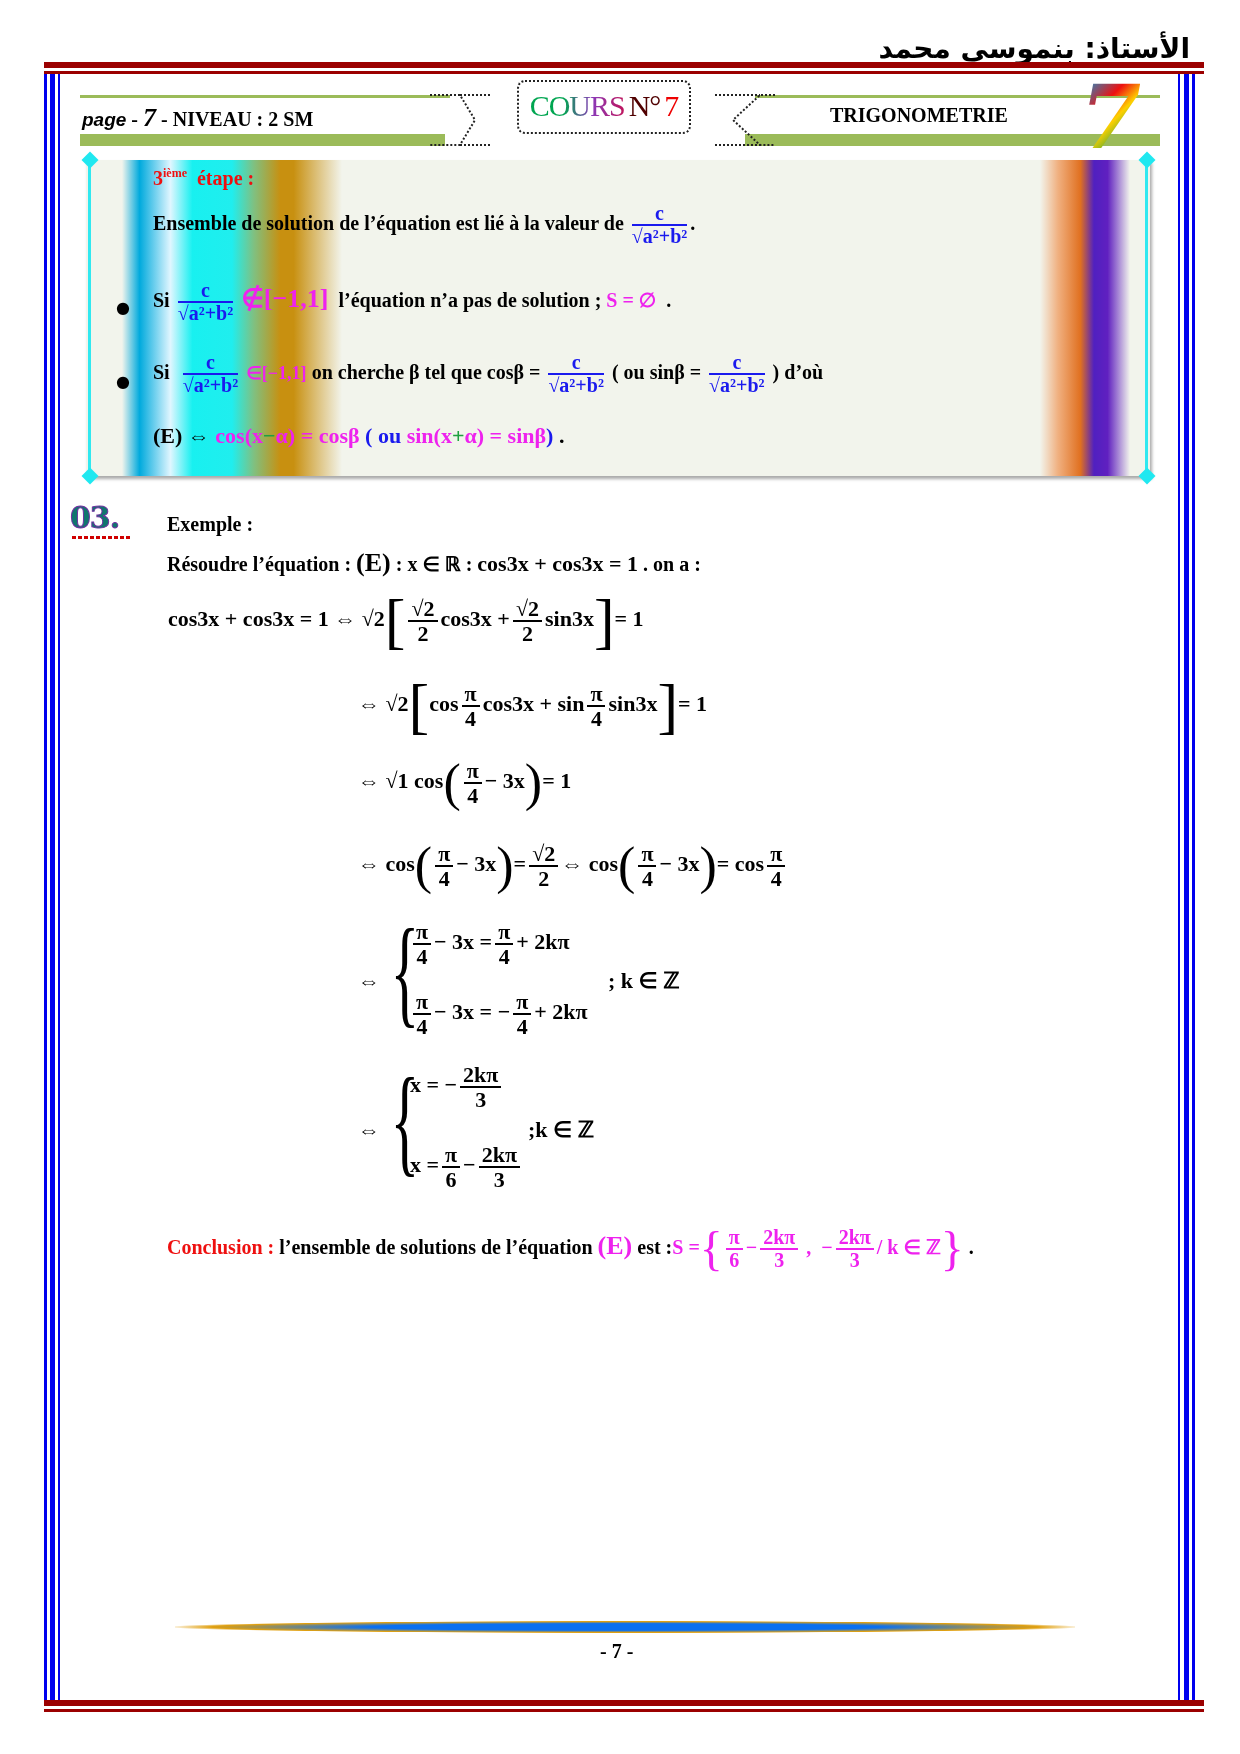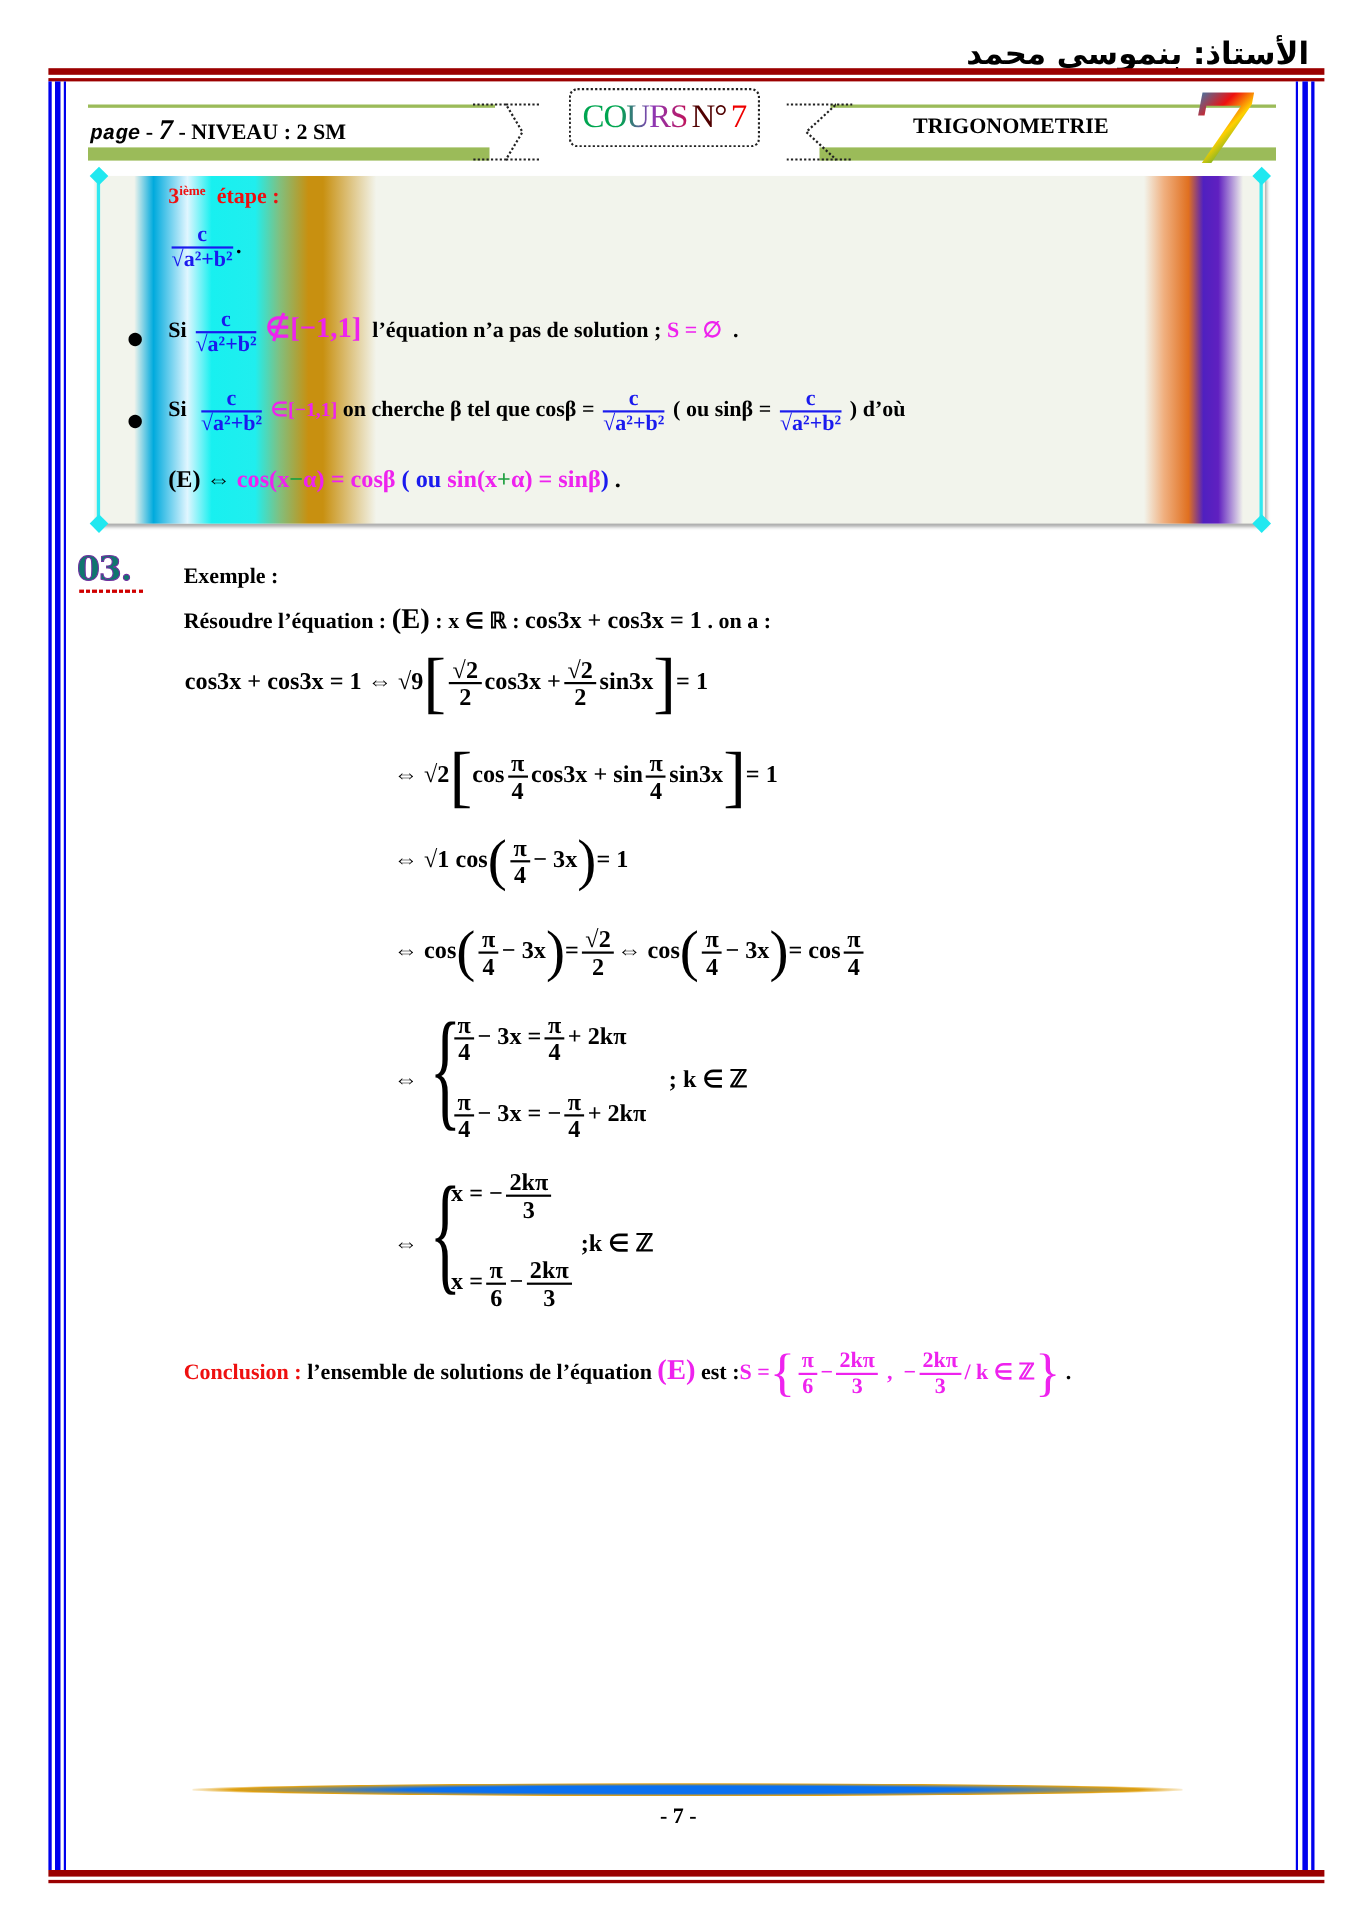--- a/index.html
+++ b/index.html
@@ -22,21 +22,21 @@
   .vframe i { position: absolute; top: 0; bottom: 0; background: #0000ee; }
   .vl { left: 44px; } .vr { left: 1178px; }
   .vframe i.a { left: 0; width: 3px; } .vframe i.b { left: 6px; width: 5px; } .vframe i.c { left: 14px; width: 2px; }
 
   
   .band-top-l { left: 80px; top: 95px; width: 370px; height: 3px; background: #9bbb59; }
   .band-bot-l { left: 80px; top: 134px; width: 365px; height: 12px; background: #9bbb59; }
   .band-top-r { left: 755px; top: 95px; width: 405px; height: 3px; background: #9bbb59; }
   .band-bot-r { left: 745px; top: 134px; width: 415px; height: 12px; background: #9bbb59; }
   .hdr-left { left: 82px; top: 103px; font-size: 20px; white-space: nowrap; }
-  .hdr-left .pg { font-family: Liberation Mono, monospace; font-style: italic; font-size: 19px; }
+  .hdr-left .pg { font-family: Liberation Sans, sans-serif; font-style: italic; font-size: 19px; }
   .hdr-left .pgnum { font-size: 26px; font-style: italic; }
   .hdr-right { left: 830px; top: 104px; font-size: 20px; }
   .cours-box { left: 517px; top: 80px; width: 170px; height: 50px; border: 2px dotted #222; border-radius: 8px; background: #fff; text-align: center; }
   .cours-box span { font-size: 30px; font-weight: normal; line-height: 48px; letter-spacing: -1px; }
   .c-cours { background: linear-gradient(90deg,#00a550,#00a550 35%,#8a3ab9 65%,#c0135a); -webkit-background-clip: text; color: transparent; }
   .c-no { color: #500000; } .c-7 { color: #ee0000; }
   .arrow-l { left: 430px; top: 93px; width: 60px; height: 55px; }
   .arrow-r { left: 715px; top: 93px; width: 60px; height: 55px; }
   .big7 { left: 1080px; top: 82px; width: 60px; height: 70px; font-family: "DejaVu Serif", serif; font-style: italic; font-size: 88px; line-height: 70px;
           background: linear-gradient(135deg,#00a0e0,#ee1010 35%,#ffd000 55%,#20a040 80%); -webkit-background-clip: text; color: transparent; }
@@ -132,20 +132,21 @@
 <div class="abs dia" style="left:84px;top:470px"></div>
 <div class="abs dia" style="left:1141px;top:154px"></div>
 <div class="abs dia" style="left:1141px;top:470px"></div>
 
 <div class="abs red" style="left:153px;top:166px;font-size:20px;">
   <span>3</span><sup style="font-size:12px;">ième</sup>&nbsp;
   <span>étape :</span>
 </div>
 
 <div class="abs line" style="left:153px;top:203px;font-size:20px;">
+  <span>Ensemble de solution de l’équation est lié à la valeur de</span>
   <span class="frac blue"><span class="num">c</span><span>√a²+b²</span></span>.
 </div>
 
 <div class="abs bullet" style="left:116px;top:298px;">●</div>
 <div class="abs line" style="left:153px;top:280px;font-size:20px;">
   <span>Si</span>
   <span class="frac blue"><span class="num">c</span><span>√a²+b²</span></span>
   <span class="mag" style="font-size:26px;">∉[−1,1]</span>&nbsp;
   <span>l’équation n’a pas de solution ;</span>
   <span class="mag">S = ∅</span>&nbsp;
@@ -182,21 +183,21 @@
 
 <div class="abs line" style="left:167px;top:548px;font-size:20px;">
   <span>Résoudre l’équation :</span>
   <span style="font-size:26px;">(E)</span>
   <span>: x ∈ ℝ :</span>
   <span style="font-size:22px;margin-top:43px;">cos3x + cos3x = 1</span>
   <span>. on a :</span>
 </div>
 
 <div class="abs line" style="left:168px;top:590px;">
-  <span>cos3x + cos3x = 1 ⇔ √9</span><span class="bracket">[</span><span class="frac"><span class="num">√2</span><span>2</span></span><span>cos3x +</span><span class="frac"><span class="num">√2</span><span>2</span></span><span>sin3x</span><span class="bracket">]</span><span>= 1</span>
+  <span>cos3x + cos3x = 1 ⇔ √2</span><span class="bracket">[</span><span class="frac"><span class="num">√2</span><span>2</span></span><span>cos3x +</span><span class="frac"><span class="num">√2</span><span>2</span></span><span>sin3x</span><span class="bracket">]</span><span>= 1</span>
 </div>
 
 <div class="abs line" style="left:358px;top:675px;">
   <span>⇔ √2</span><span class="bracket">[</span><span>cos</span><span class="frac"><span class="num">π</span><span>4</span></span><span>cos3x + sin</span><span class="frac"><span class="num">π</span><span>4</span></span><span>sin3x</span><span class="bracket">]</span><span>= 1</span>
 </div>
 
 <div class="abs line" style="left:358px;top:752px;">
   <span>⇔ √1 cos</span><span class="bracket" style="font-size:52px;">(</span><span class="frac"><span class="num">π</span><span>4</span></span><span>− 3x</span><span class="bracket" style="font-size:52px;">)</span><span>= 1</span>
 </div>
 

